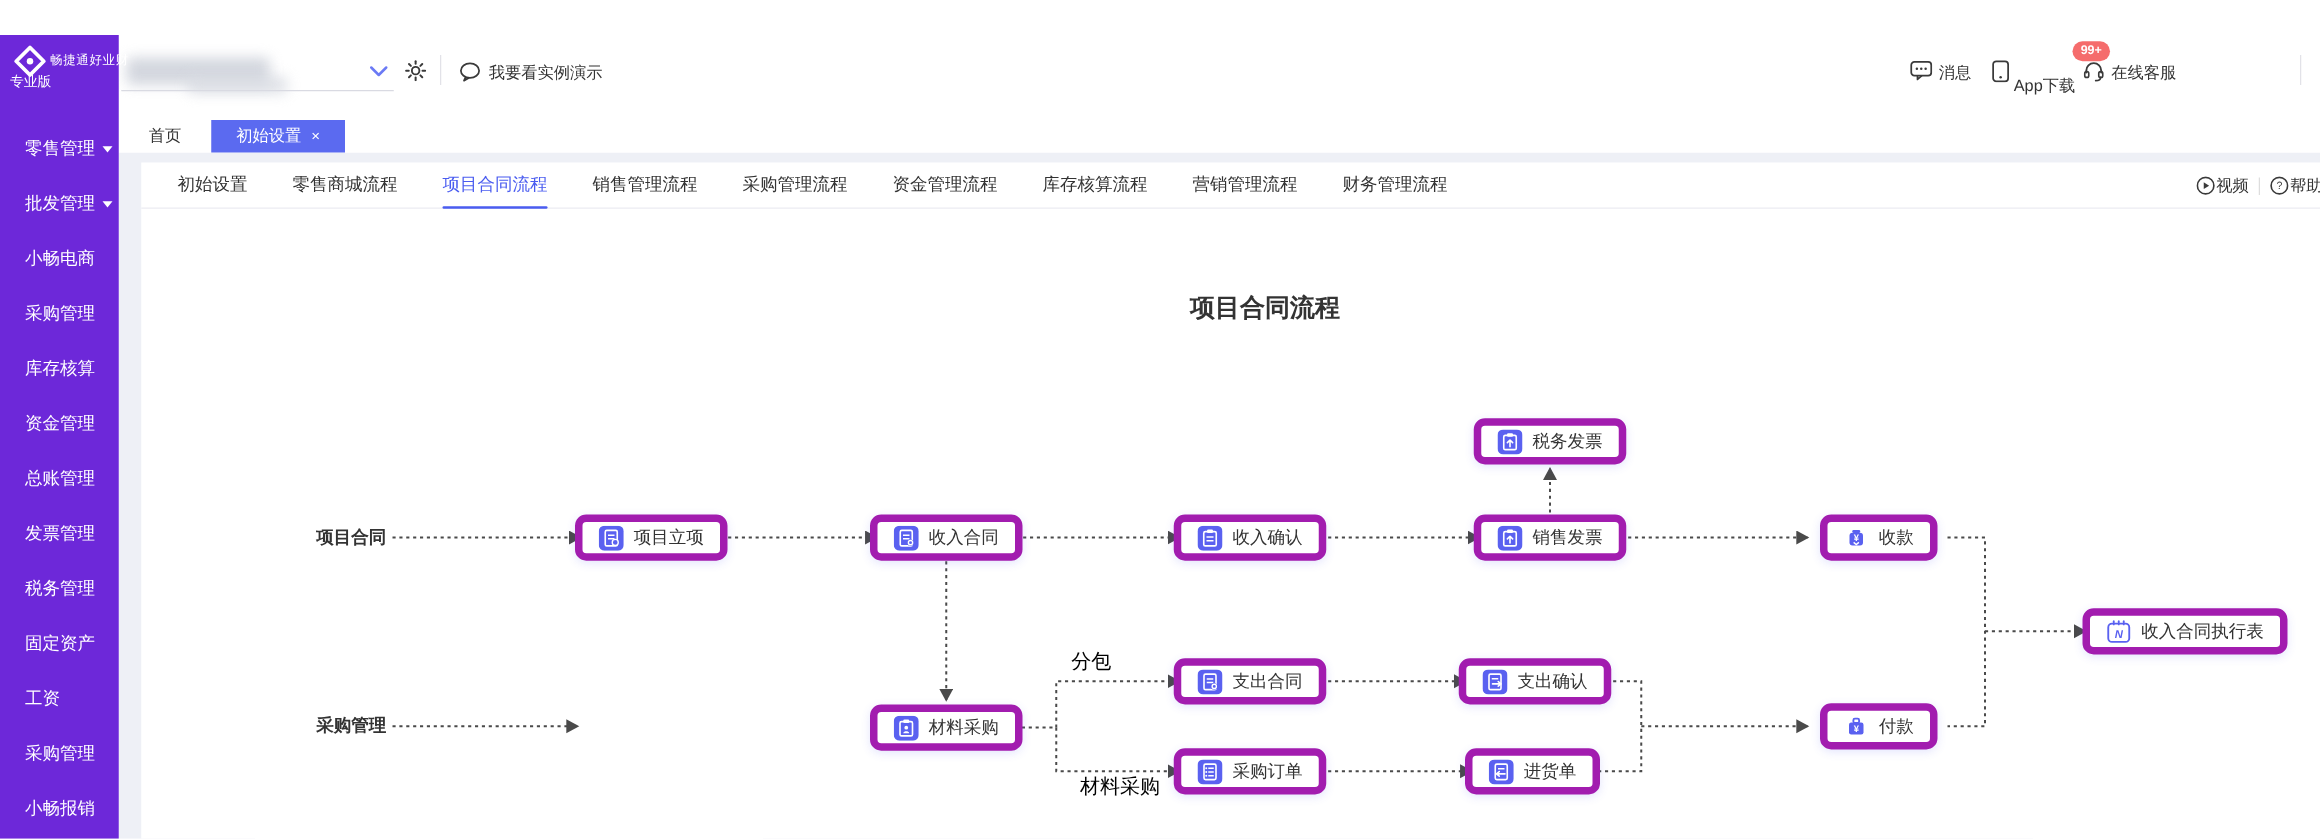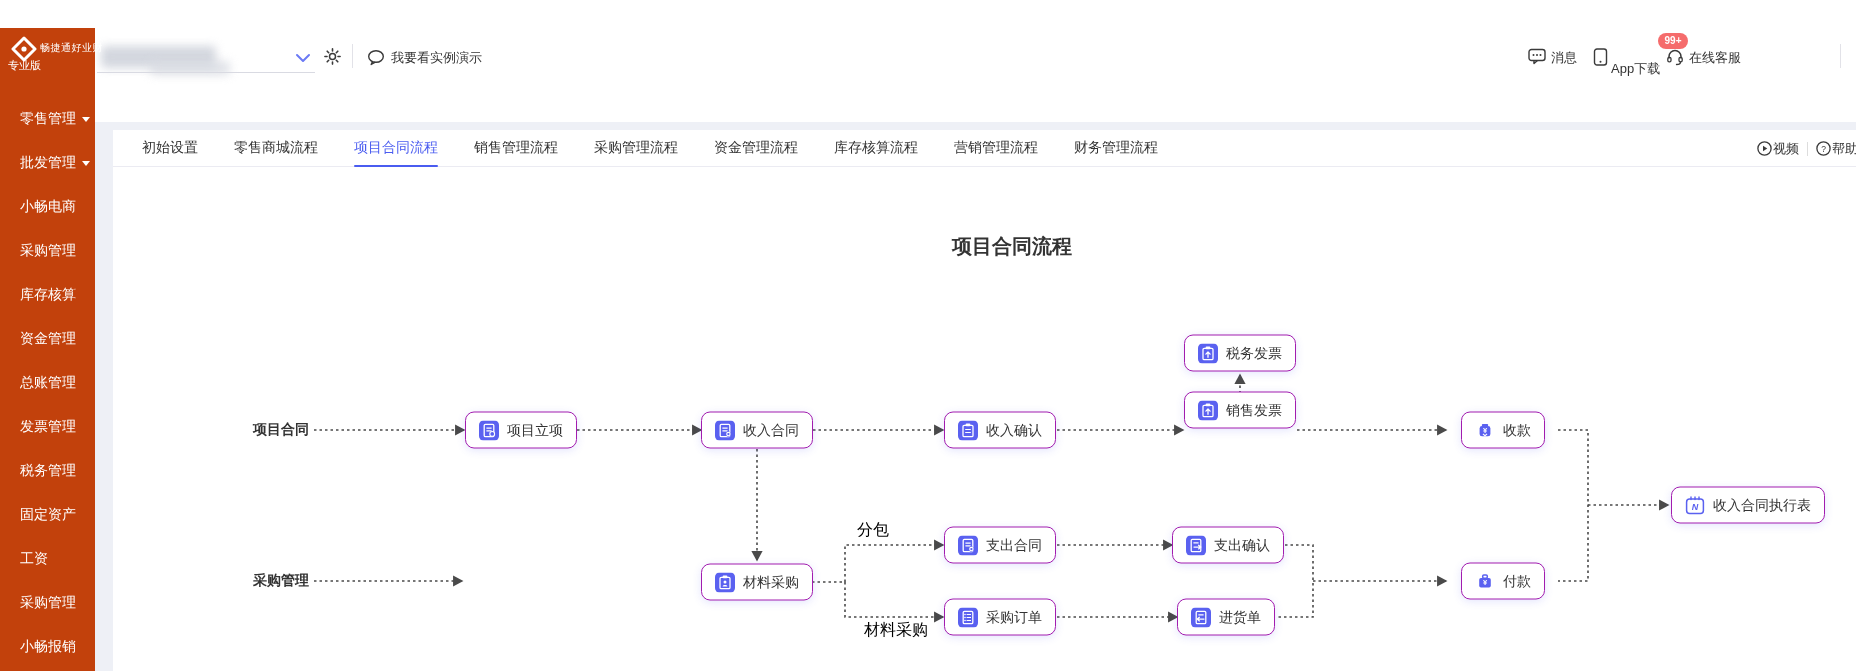--- a/index.html
+++ b/index.html
@@ -1,21 +1,21 @@
 <!DOCTYPE html>
 <html><head>
 <meta charset="utf-8">
 <style>
   * { margin:0; padding:0; box-sizing:border-box; }
   html,body { width:1856px; height:671px; overflow:hidden; background:#fff;
     font-family:"Liberation Sans","DejaVu Sans",sans-serif; }
   .page { position:relative; width:1856px; height:671px; background:#fff; }
 
   
-  .sidebar { position:absolute; left:0; top:28px; width:95px; bottom:0; background:#c2410c; color:#fff; z-index:3; }
+  .sidebar { position:absolute; left:0; top:28px; width:95px; bottom:0; background:#6d28d9; color:#fff; z-index:3; }
   .logo-area { position:relative; height:68px; }
   .logo-mark { position:absolute; left:11px; top:8px; }
   .logo-title { position:absolute; left:40px; top:13px; font-size:10px; white-space:nowrap; letter-spacing:.5px; }
   .logo-sub { position:absolute; left:8px; top:30px; font-size:11px; }
   .nav { list-style:none; }
   .nav li { height:44px; line-height:44px; padding-left:20px; font-size:14px; color:#fff; cursor:pointer; white-space:nowrap; }
   .nav li .caret { display:inline-block; margin-left:6px; width:0; height:0; border-left:4.5px solid transparent; border-right:4.5px solid transparent; border-top:5px solid #fff; vertical-align:middle; }
 
   
   .topbar { position:absolute; left:95px; top:28px; right:0; height:68px; background:#fff; z-index:2; }
@@ -43,21 +43,21 @@
   .subtab-utils { position:absolute; right:-2px; top:0; height:37px; display:flex; align-items:center; gap:8px; font-size:13px; color:#333; white-space:nowrap; padding-right:0; }
   .util-item { display:flex; align-items:center; gap:1px; cursor:pointer; }
   .util-div { width:1px; height:14px; background:#ddd; }
 
   
   #flow-layer { position:absolute; left:0; top:0; width:1856px; height:671px; z-index:1; pointer-events:none; }
   #edge-svg { position:absolute; left:0; top:0; }
   .flow-title { position:absolute; transform:translate(-50%,-50%); font-size:20px; font-weight:600; color:#333; pointer-events:auto; }
   .row-label { position:absolute; transform:translate(-100%,-50%); font-size:14px; font-weight:600; color:#333; pointer-events:auto; white-space:nowrap; }
   .edge-label { position:absolute; transform:translate(-50%,-50%); font-size:16px; color:#000000; pointer-events:auto; white-space:nowrap; }
-  .node { position:absolute; transform:translate(-50%,-50%); display:inline-flex; align-items:center; gap:8px; height:37px; padding:0 13px; background:#fff; border:1px solid #a21caf; border-radius:9px; box-shadow:0 2px 8px rgba(84,94,240,.16); cursor:pointer; pointer-events:auto; white-space:nowrap; }
+  .node { position:absolute; transform:translate(-50%,-50%); display:inline-flex; align-items:center; gap:8px; height:37px; padding:0 13px; background:#fff; border:6px solid #a21caf; border-radius:9px; box-shadow:0 2px 8px rgba(84,94,240,.16); cursor:pointer; pointer-events:auto; white-space:nowrap; }
   .node .nlabel { font-size:14px; color:#333; }
   .node .nicon { width:20px; height:20px; display:inline-flex; }
   .node .nicon svg { width:20px; height:20px; }
 </style>
 </head>
 <body>
 
 <div class="page">
 
   <aside class="sidebar">
@@ -150,20 +150,24 @@
         <rect x="13" y="9.3" width="3.2" height="4.6" rx="1.4" fill="none" stroke="#3a3a3a" stroke-width="1.3"></rect>
         <path d="M14.5 13.9 c0 1.8 -2 2.6 -4 2.6" fill="none" stroke="#3a3a3a" stroke-width="1.3" stroke-linecap="round"></path>
       </svg>
     </span>
     <span class="tb-link" style="left:1594px;">在线客服</span>
 
     <div class="tb-divider" style="left:1745px;"></div>
 
   </header>
 
+  <div class="tabrow" id="window-tabs">
+      <div class="wtab"><span>首页</span></div>
+      <div class="wtab active"><span>初始设置</span><span class="close">×</span></div>
+    </div>
 
   <div class="content">
     <div class="panel">
       <div class="subtabs">
 
         <div class="subtab">初始设置</div>
           <div class="subtab">零售商城流程</div>
           <div class="subtab active">项目合同流程</div>
           <div class="subtab">销售管理流程</div>
           <div class="subtab">采购管理流程</div>
@@ -253,21 +257,21 @@
           <svg viewBox="0 0 20 20">
             <rect width="20" height="20" rx="4.5" fill="#5a61f0"></rect>
             <rect x="5" y="4.8" width="10" height="11.4" rx="1.2" fill="none" stroke="#fff" stroke-width="1.3"></rect>
             <rect x="7.6" y="3" width="4.8" height="2.8" rx="1" fill="#fff"></rect>
             <line x1="7.2" y1="9" x2="12.8" y2="9" stroke="#fff" stroke-width="1.2"></line>
             <line x1="7.2" y1="12" x2="12.8" y2="12" stroke="#fff" stroke-width="1.2"></line>
           </svg>
         </span>
         <span class="nlabel">收入确认</span>
       </div>
-      <div class="node" style="left: 1240px; top: 410px;">
+      <div class="node" style="left: 1240px; top: 430px;">
         <span class="nicon">
           <svg viewBox="0 0 20 20">
             <rect width="20" height="20" rx="4.5" fill="#5a61f0"></rect>
             <rect x="5" y="4.8" width="10" height="11.4" rx="1.2" fill="none" stroke="#fff" stroke-width="1.3"></rect>
             <rect x="7.6" y="3" width="4.8" height="2.8" rx="1" fill="#fff"></rect>
             <path d="M10 13.8 V8.8 M7.9 10.6 L10 8.5 L12.1 10.6" fill="none" stroke="#fff" stroke-width="1.3" stroke-linecap="round" stroke-linejoin="round"></path>
           </svg>
         </span>
         <span class="nlabel">销售发票</span>
       </div>

